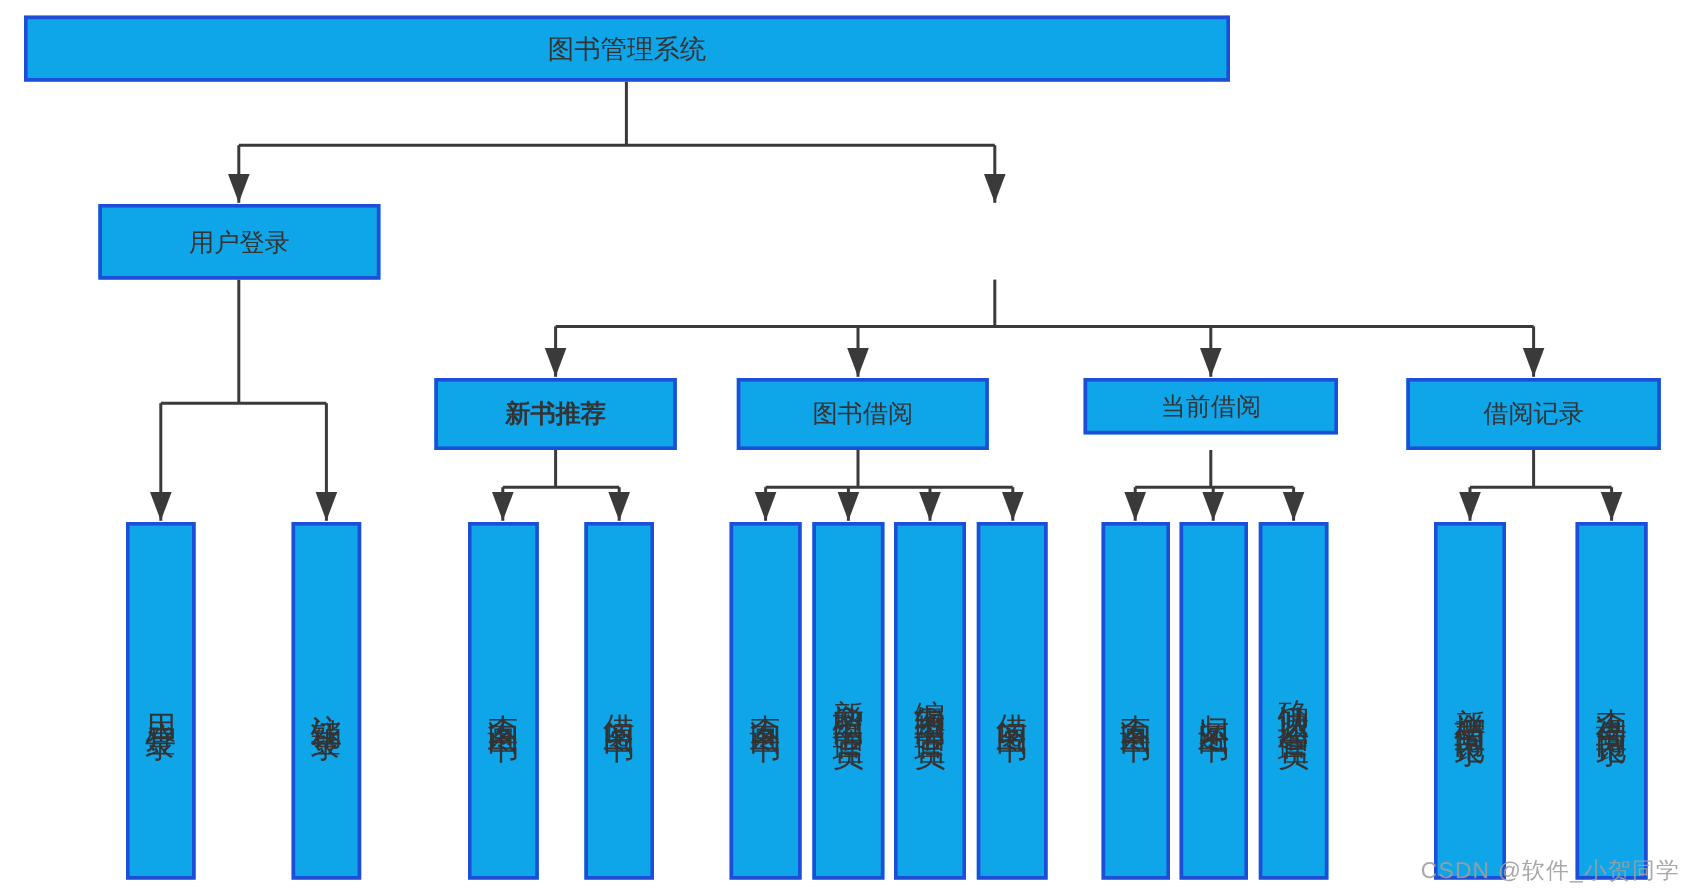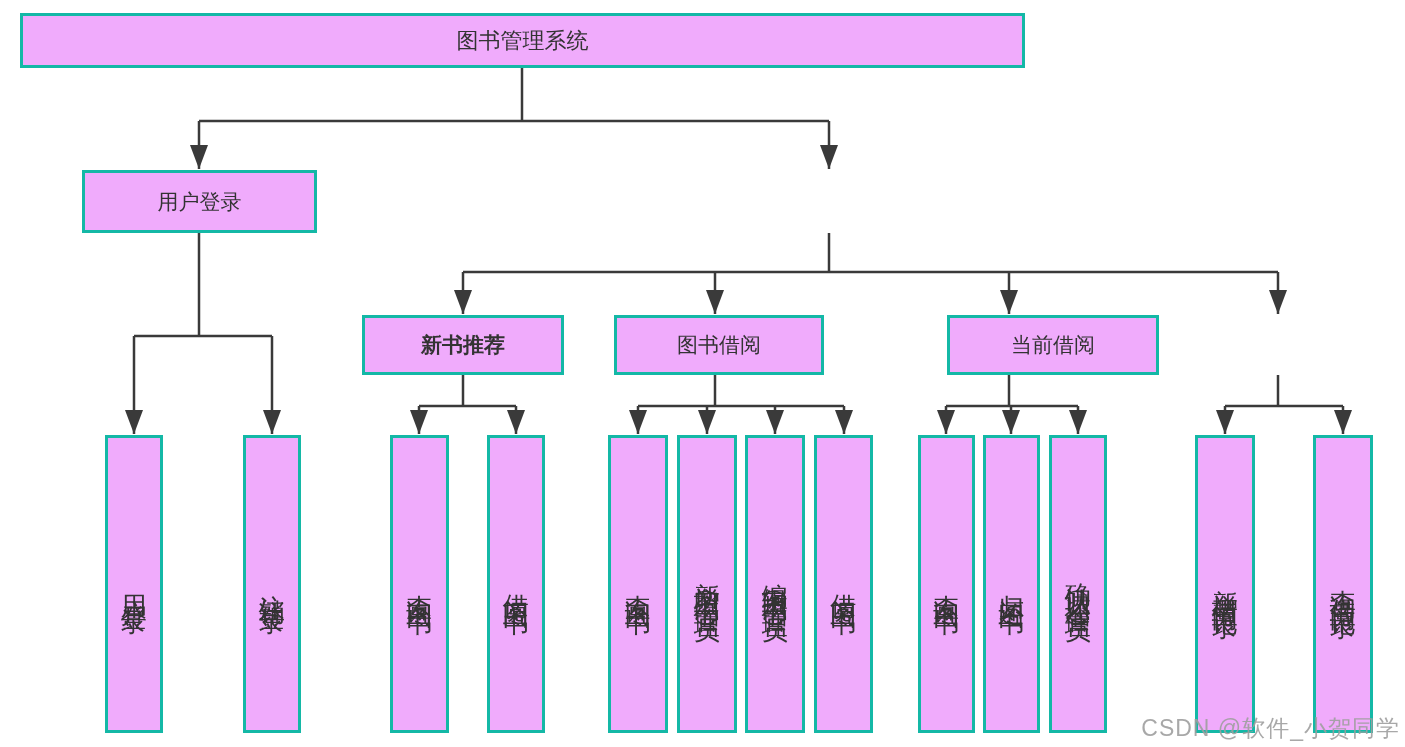--- a/index.html
+++ b/index.html
@@ -10,33 +10,33 @@
     font-family:"Liberation Sans", sans-serif;
     overflow:hidden;
   }
   .connectors{
     position:absolute;left:0;top:0;width:1405px;height:747px;
     z-index:0;pointer-events:none;
   }
   .node{
     position:absolute;
     box-sizing:border-box;
-    border:3px solid #14b8a6;
-    background:#f0abfc;
+    border:3px solid #1d4ed8;
+    background:#0ea5e9;
     display:flex;align-items:center;justify-content:center;
     color:#333333;
     z-index:1;
   }
   .node-root{left:20px;top:13px;width:1005px;height:55px;font-size:22px;}
   .node-l2,.node-l3{font-size:21px;}
   .n-user-login{left:82px;top:170px;width:235px;height:63px;}
   .n-book-mgmt{left:712px;top:170px;width:235px;height:63px;}
   .n-new-book{left:362px;top:315px;width:202px;height:60px;font-weight:bold;}
   .n-book-borrow{left:614px;top:315px;width:210px;height:60px;}
-  .n-cur-borrow{left:903px;top:315px;width:212px;height:60px;margin-left:44px;}
+  .n-cur-borrow{left:903px;top:315px;width:212px;height:47px;}
   .n-borrow-rec{left:1172px;top:315px;width:212px;height:60px;}
   .leaf{top:435px;height:298px;}
   .vtext{
     writing-mode:vertical-rl;
     text-orientation:mixed;
     font-size:26px;
     letter-spacing:5px;
     line-height:1.1;
     color:#333333;
     white-space:nowrap;
@@ -50,21 +50,21 @@
   .lf7{left:745px;width:60px;}
   .lf8{left:814px;width:59px;}
   .lf9{left:918px;width:57px;}
   .lf10{left:983px;width:57px;}
   .lf11{left:1049px;width:58px;}
   .lf12{left:1195px;width:60px;}
   .lf13{left:1313px;width:60px;}
   .watermark{
     position:absolute;
     right:5px;top:713px;
-    font-size:23px;
+    font-size:19px;
     color:rgba(158,158,158,0.9);
     z-index:5;
     letter-spacing:1px;
   }
 </style>
 </head>
 <body>
 
 <div class="canvas">
 
@@ -128,20 +128,23 @@
 
   <div class="node node-l3 n-new-book">
     <span>新书推荐</span>
   </div>
   <div class="node node-l3 n-book-borrow">
     <span>图书借阅</span>
   </div>
   <div class="node node-l3 n-cur-borrow">
     <span>当前借阅</span>
   </div>
+  <div class="node node-l3 n-borrow-rec">
+    <span>借阅记录</span>
+  </div>
 
   <div class="node leaf lf1">
     <span class="vtext">用户登录</span>
   </div>
   <div class="node leaf lf2">
     <span class="vtext">注销登录</span>
   </div>
   <div class="node leaf lf3">
     <span class="vtext">查询图书</span>
   </div>

